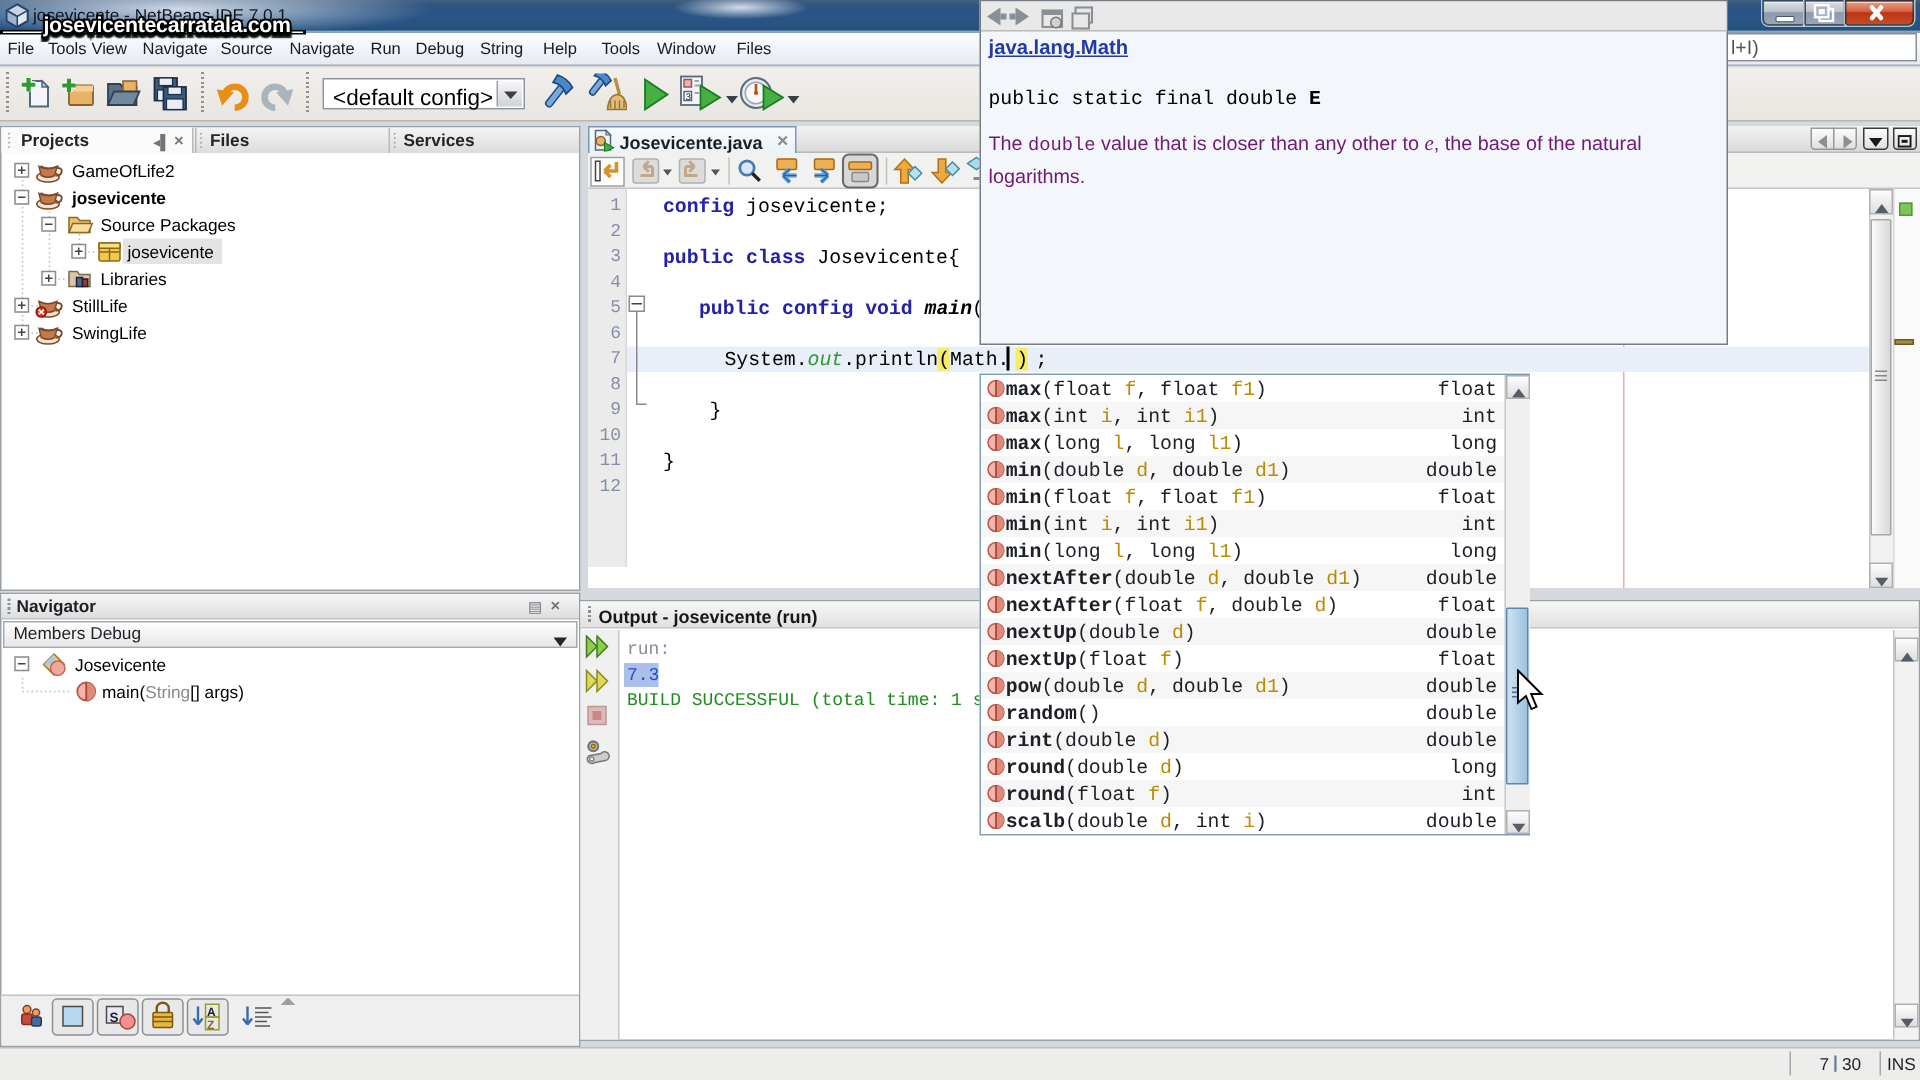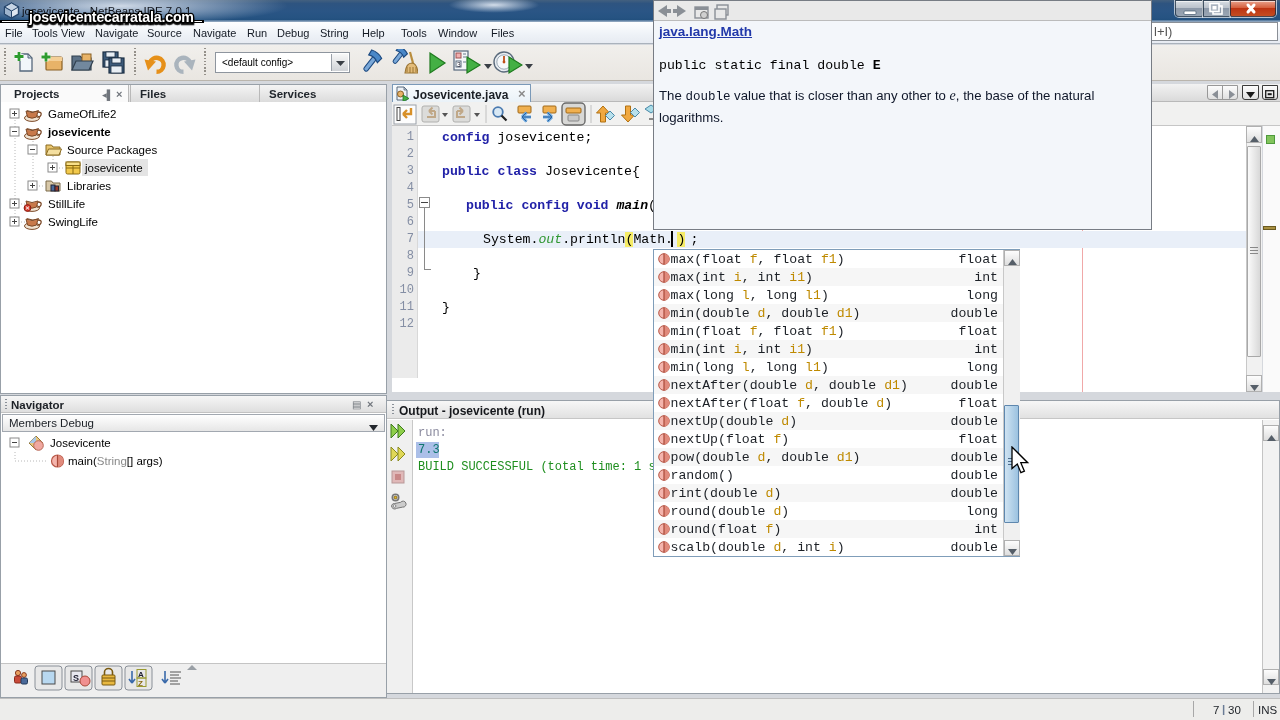--- a/index.html
+++ b/index.html
@@ -24,21 +24,21 @@
 .tsep{position:absolute;top:4px;height:27px;width:2px;background-image:repeating-linear-gradient(180deg,#94908a 0,#94908a 1.4px,transparent 1.4px,transparent 3.2px)}
 
 .tabrow{background:linear-gradient(#f4f4f4,#dcdcdc)}
 .ptab{position:absolute;top:0;height:17px;font-weight:bold;font-size:11.5px;color:#21262c;padding-top:3px}
 
 #wmline{left:0;top:19.5px;width:204px;height:3px;background:#000;z-index:59}
 #wmline2{left:2px;top:20.5px;width:200px;height:1px;background:#fff;z-index:60}
 .kw{color:#2222a8;font-weight:bold}
 .pop{position:absolute;z-index:40}
 .crow{position:relative;height:18px;font-family:"Liberation Mono",monospace;font-size:13.2px;white-space:pre}
-.crow .nm{font-weight:normal}
+.crow .nm{font-weight:bold}
 .crow .vv{color:#bf8a00}
 .crow .rt{position:absolute;right:5px;top:2px}
 .crow .ctxt{position:absolute;left:16.5px;top:2px}
 .cico{position:absolute;left:4px;top:3px}
 .crow:nth-child(even){background:#f6f6f6}
 </style></head><body>
 
 <div class="a" id="titlebar"></div>
 <div class="a" id="tglow1"></div>
 <div class="a" id="tglow2"></div>
@@ -120,21 +120,21 @@
     </svg></div>
 <div class="a" style="left:144px;top:50px"><svg width="24" height="25" viewBox="0 0 24 25">
 <path d="M6 12.5 a 7 7 0 1 1 6.5 9.3" fill="none" stroke="#e69019" stroke-width="4.4"></path>
       <polygon points="0.5,9.5 12,11.5 4,20.5" fill="#e69019"></polygon>
     </svg></div>
 <div class="a" style="left:172px;top:50px"><svg width="24" height="25" viewBox="0 0 24 25">
 <path d="M18 12.5 a 7 7 0 1 0 -6.5 9.3" fill="none" stroke="#aab4bd" stroke-width="4.4"></path>
       <polygon points="23.5,9.5 12,11.5 20,20.5" fill="#aab4bd"></polygon>
     </svg></div>
 <div class="a" style="left:215px;top:52px;width:135px;height:21px;border:1px solid #8e959e;background:#fff">
-  <div style="position:absolute;left:6px;top:4px;font-size:10px;color:#000">&lt;default config&gt;</div>
+  <div style="position:absolute;left:6px;top:4px;font-size:15px;color:#000">&lt;default config&gt;</div>
   <div style="position:absolute;right:1px;top:1px;width:17px;height:17px;background:linear-gradient(#f8f8f8,#cfd2d6);border-left:1px solid #9aa0a8"><svg width="17" height="17">
         <polygon points="4,7 13,7 8.5,12" fill="#3a3f46"></polygon>
       </svg></div>
 </div>
 <div class="a" style="left:360px;top:49px"><svg width="24" height="26" viewBox="0 0 24 26">
 <g transform="rotate(38 12 12)">
         <rect x="10" y="7" width="4.5" height="17" rx="2" fill="#7aa8d8" stroke="#1d4a80" stroke-width="1"></rect>
         <path d="M5 3.5 q7 -2.5 13 .5 l-.8 6 q-6 -3.5 -11.5 -.8 z" fill="#4a88c8" stroke="#1d4a80" stroke-width="1.2"></path>
       </g>
     </svg></div>
@@ -512,21 +512,21 @@
       <rect x="5" y="51" width="6" height="6" fill="#c88888"></rect>
     <g transform="translate(0,70)">
         <circle cx="5.5" cy="4.5" r="3.2" fill="#d8d8d8" stroke="#777" stroke-width="1.6"></circle>
         <circle cx="5.5" cy="4.5" r="1.3" fill="#e8b820" stroke="#886a10"></circle>
         <path d="M1.5 12.5 a3.2 3.2 0 0 0 5.2 2.8 l6 -1.2 a3 3 0 1 0 -2 -4.8 l-6 1.2 a3.2 3.2 0 0 0 -3.2 2" fill="#cccccc" stroke="#777" stroke-width="1"></path>
         <circle cx="4.5" cy="13" r="1.4" fill="#f4f4f4" stroke="#888"></circle>
       </g>
   </svg>
   <div class="a mono" style="left:31px;top:25px;font-size:12px;color:#8a8a9e">run:</div>
   <div class="a" style="left:29px;top:41px;width:23px;height:16px;background:#abbfe8"></div>
-  <div class="a mono" style="left:31px;top:42px;font-size:12px;color:#0f766e">7.3</div>
+  <div class="a mono" style="left:31px;top:42px;font-size:12px;color:#1d4ed8">7.3</div>
   <div class="a mono" style="left:31px;top:59px;font-size:12px;color:#1e8e1e">BUILD SUCCESSFUL (total time: 1 second)</div>
   <div class="a" style="left:875px;top:19px;width:17px;height:273px;background:#f2f2f2;border-left:1px solid #c4c4c4"></div>
   <div class="a" style="left:876px;top:24px;width:16px;height:16px;background:linear-gradient(#fdfdfd,#dedede);border:1px solid #b0b0b0"></div>
   <div class="a" style="left:880px;top:30px"><svg width="9" height="7">
         <polygon points="4.5,0 9,6 0,6" fill="#555e68"></polygon>
       </svg></div>
   <div class="a" style="left:876px;top:268px;width:16px;height:16px;background:linear-gradient(#fdfdfd,#dedede);border:1px solid #b0b0b0"></div>
   <div class="a" style="left:880px;top:274px"><svg width="9" height="7">
         <polygon points="0,0 9,0 4.5,6" fill="#555e68"></polygon>
       </svg></div>
@@ -544,21 +544,21 @@
         <rect x="0" y="2" width="13" height="3" fill="#8a8f96"></rect>
         <circle cx="9" cy="10" r="3.5" fill="#d0d0d0" stroke="#777"></circle>
       </g>
     <g transform="translate(58,1)">
         <rect x="2" y="0" width="11" height="10" fill="#e8e8e8" stroke="#8a8f96" stroke-width="1.4"></rect>
         <rect x="0" y="4" width="11" height="10" fill="#e8e8e8" stroke="#8a8f96" stroke-width="1.4"></rect>
       </g>
   </svg>
   <div class="a" style="left:5px;top:23px;font-size:13.5px;font-weight:bold;color:#2239aa;text-decoration:underline">java.lang.Math</div>
   <div class="a mono" style="left:5px;top:57px;font-size:13.2px;color:#000">public static final double <b>E</b></div>
-  <div class="a" style="left:5px;top:85px;width:470px;font-size:13.2px;line-height:19.5px;color:#0f172a">The <span class="mono" style="font-size:12.5px">double</span> value that is closer than any other to <i style="font-family:'Liberation Serif',serif;font-size:14px">e</i>, the base of the natural<br>logarithms.</div>
+  <div class="a" style="left:5px;top:85px;width:470px;font-size:13.2px;line-height:19.5px;color:#701a75">The <span class="mono" style="font-size:12.5px">double</span> value that is closer than any other to <i style="font-family:'Liberation Serif',serif;font-size:14px">e</i>, the base of the natural<br>logarithms.</div>
 </div>
 
 <div class="pop" style="left:1152px;top:22px;width:126px;height:19px;background:#fff;border:1px solid #8a8f96;border-left:none">
   <div class="a" style="left:2px;top:1px;font-size:13px;color:#555">l+I)</div>
 </div>
 
 <div class="pop" id="completion" style="left:653px;top:249px;width:367px;height:308px;background:#fff;border:1px solid #7f9db9">
 <div style="position:absolute;left:0;top:0;width:349px">
   <div class="crow"><svg class="cico" width="12" height="12">
           <circle cx="6" cy="6" r="5.3" fill="#f4b4ac" stroke="#b85848"></circle>

